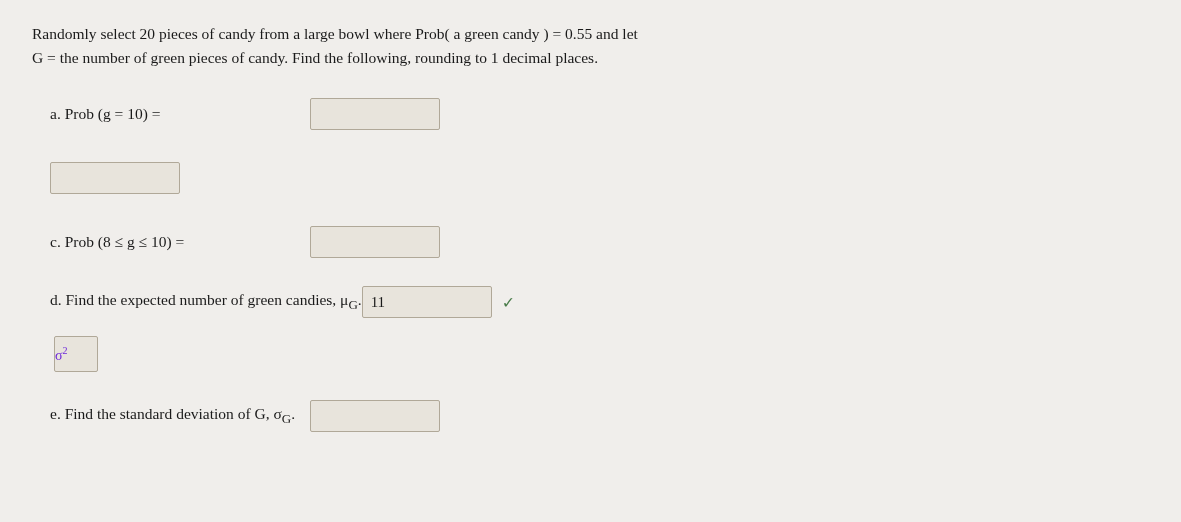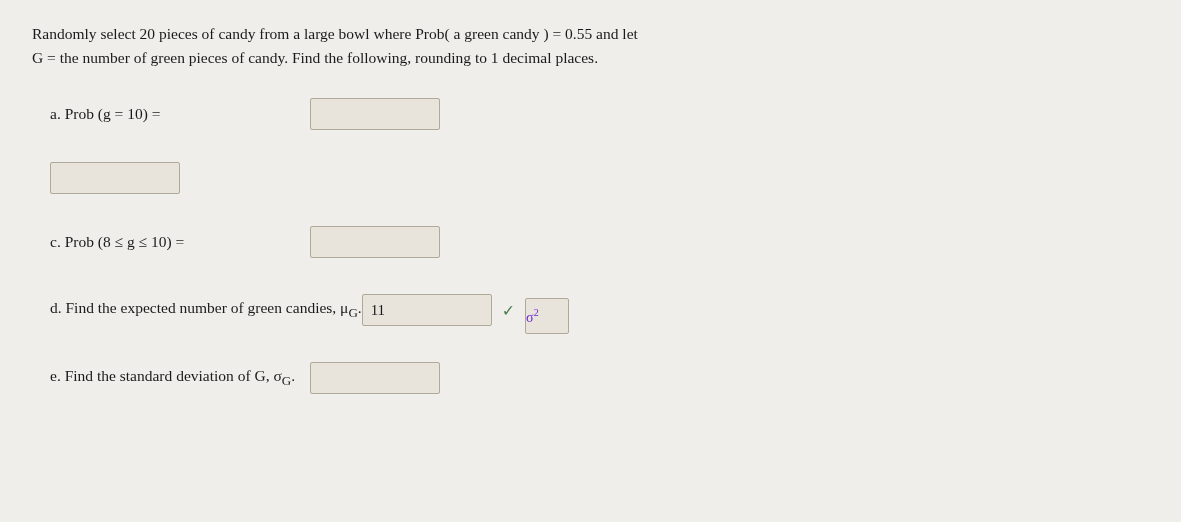--- a/index.html
+++ b/index.html
@@ -81,21 +81,21 @@
     }
 
     .checkmark {
       color: #4a7c4a;
       font-size: 16px;
       margin-left: 10px;
     }
 
     .question-d-row {
       display: flex;
-      flex-direction: row;
+      flex-direction: column;
       gap: 6px;
       padding: 6px 0;
     }
 
     .question-d-top {
       display: flex;
       align-items: center;
       gap: 0;
     }
 

